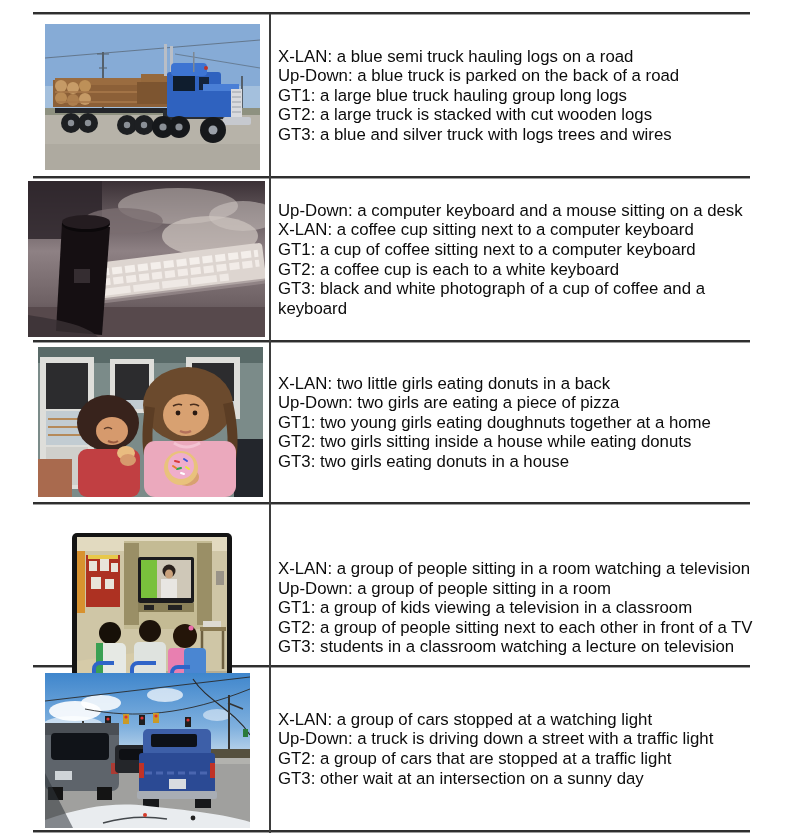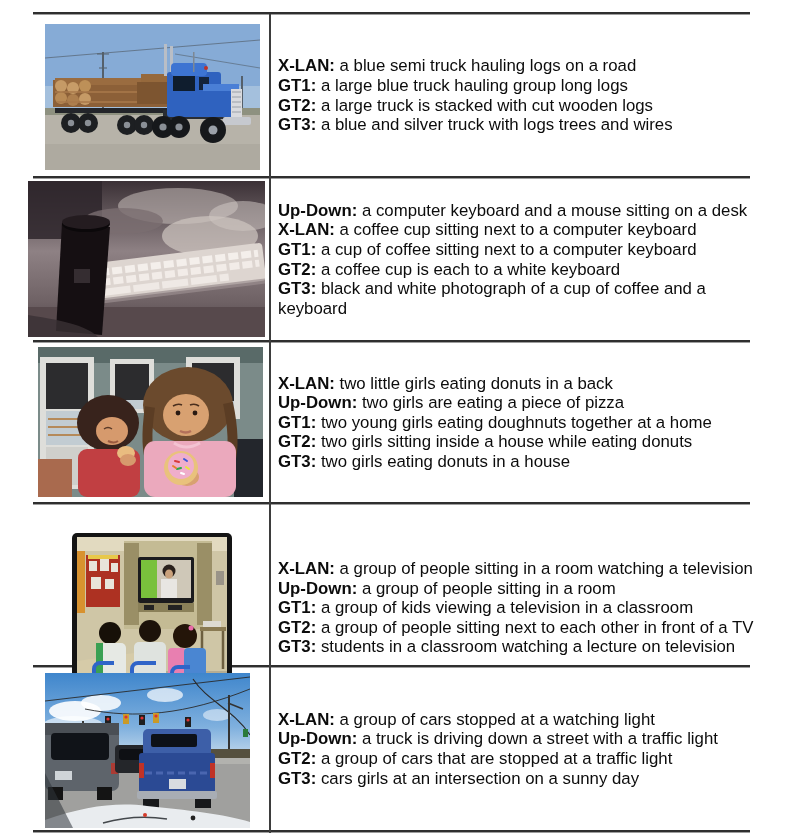--- a/index.html
+++ b/index.html
@@ -20,21 +20,21 @@
     background:#3d3d3d;
   }
   .row{position:absolute;left:0;width:793px;display:flex;}
   .imgcell{position:relative;width:270px;flex:0 0 270px;}
   .photo{position:absolute;display:block;}
   .textcell{
     flex:1;display:flex;flex-direction:column;justify-content:center;
     padding-left:8px;box-sizing:border-box;
   }
   .caps{width:490px;font-size:16.8px;line-height:19.6px;}
-  .cap b{font-weight:bold;margin-right:0.28em;}
+  .cap b{font-weight:normal;margin-right:0.28em;}
 </style>
 </head>
 <body>
 
 <div class="figure">
 
   <div class="hline" style="top:12px"></div>
   <div class="hline" style="top:176px"></div>
   <div class="hline" style="top:340px"></div>
   <div class="hline" style="top:502px"></div>
@@ -97,20 +97,21 @@
           <circle cx="134" cy="103" r="3.6" fill="#8a8f96"></circle>
         <circle cx="118" cy="103" r="11" fill="#16181b"></circle>
           <circle cx="118" cy="103" r="3.6" fill="#8a8f96"></circle>
         <rect x="148" y="28" width="1.5" height="20" fill="#7d8894"></rect>
         <circle cx="161" cy="44" r="2" fill="#c03226"></circle>
       </svg>
     </div>
     <div class="textcell">
       <div class="caps">
         <div class="cap"><b>X-LAN:</b><span>a blue semi truck hauling logs on a road</span></div>
+        <div class="cap"><b>Up-Down:</b><span>a blue truck is parked on the back of a road</span></div>
         <div class="cap"><b>GT1:</b><span>a large blue truck hauling group long logs</span></div>
         <div class="cap"><b>GT2:</b><span>a large truck is stacked with cut wooden logs</span></div>
         <div class="cap"><b>GT3:</b><span>a blue and silver truck with logs trees and wires</span></div>
       </div>
     </div>
   </div>
 
   <div class="row" style="top:179px;height:161px">
     <div class="imgcell">
       <svg class="photo" style="left:28px;top:2px" width="237" height="156" viewBox="0 0 237 156">
@@ -361,18 +362,18 @@
         <circle cx="100" cy="142" r="2" fill="#d43a2a"></circle>
         <path d="M0,100 L28,155 L0,155 Z" fill="#30343a" opacity="0.55"></path>
         <circle cx="148" cy="145" r="2.4" fill="#222222"></circle>
       </svg>
     </div>
     <div class="textcell">
       <div class="caps">
         <div class="cap"><b>X-LAN:</b><span>a group of cars stopped at a watching light</span></div>
         <div class="cap"><b>Up-Down:</b><span>a truck is driving down a street with a traffic light</span></div>
         <div class="cap"><b>GT2:</b><span>a group of cars that are stopped at a traffic light</span></div>
-        <div class="cap"><b>GT3:</b><span>cars girls at an intersection on a sunny day</span></div>
+        <div class="cap"><b>GT3:</b><span>other wait at an intersection on a sunny day</span></div>
       </div>
     </div>
   </div>
 
 </div>
 
 </body></html>

